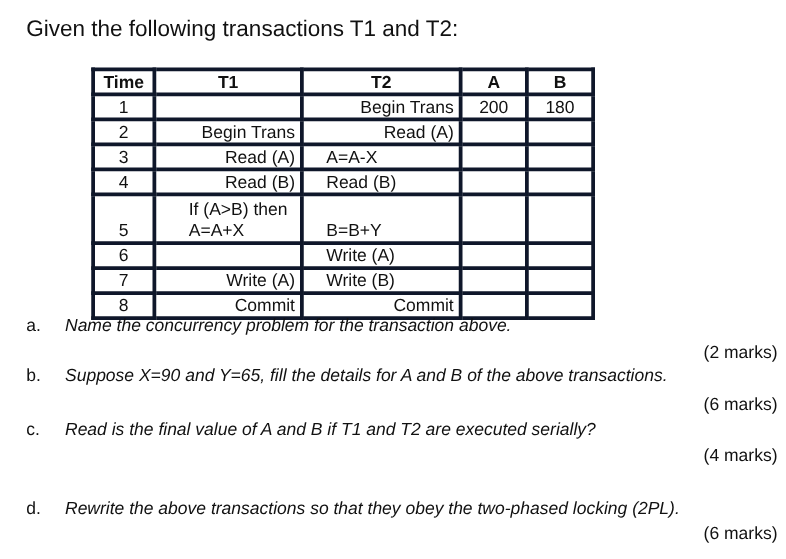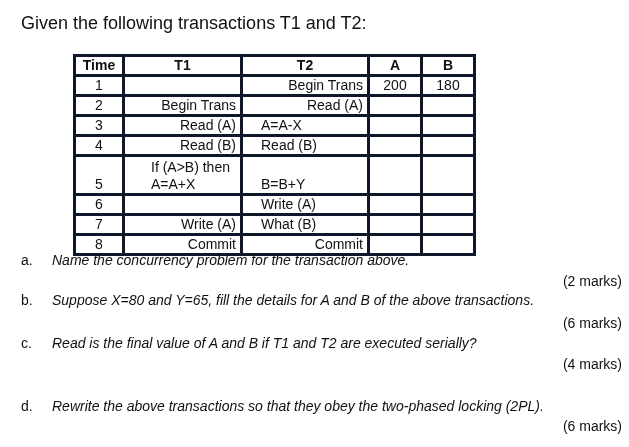--- a/index.html
+++ b/index.html
@@ -88,21 +88,21 @@
   <tr>
     <td class="c-time">6</td>
     <td class="c-t1"></td>
     <td class="c-t2 ind2">Write (A)</td>
     <td class="c-a"></td>
     <td class="c-b"></td>
   </tr>
   <tr>
     <td class="c-time">7</td>
     <td class="c-t1 center">Write (A)</td>
-    <td class="c-t2 ind2">What (B)</td>
+    <td class="c-t2 ind2">Write (B)</td>
     <td class="c-a"></td>
     <td class="c-b"></td>
   </tr>
   <tr>
     <td class="c-time">8</td>
     <td class="c-t1 left">Commit</td>
     <td class="c-t2 left">Commit</td>
     <td class="c-a"></td>
     <td class="c-b"></td>
   </tr>
@@ -110,21 +110,21 @@
   </table>
 
 <div class="q" style="left:21px; top:252px;">
   <span class="lbl">a.</span>
   <span class="txt">Name the concurrency problem for the transaction above.</span>
 </div>
 <div class="marks" style="top:273px;margin-left:36px;">(2 marks)</div>
 
 <div class="q" style="left:21px; top:292px;">
   <span class="lbl">b.</span>
-  <span class="txt">Suppose X=80 and Y=65, fill the details for A and B of the above transactions.</span>
+  <span class="txt">Suppose X=90 and Y=65, fill the details for A and B of the above transactions.</span>
 </div>
 <div class="marks" style="top:315px;">(6 marks)</div>
 
 <div class="q" style="left:21px; top:335px;">
   <span class="lbl">c.</span>
   <span class="txt">Read is the final value of A and B if T1 and T2 are executed serially?</span>
 </div>
 <div class="marks" style="top:356px;">(4 marks)</div>
 
 <div class="q" style="left:21px; top:398px;">

